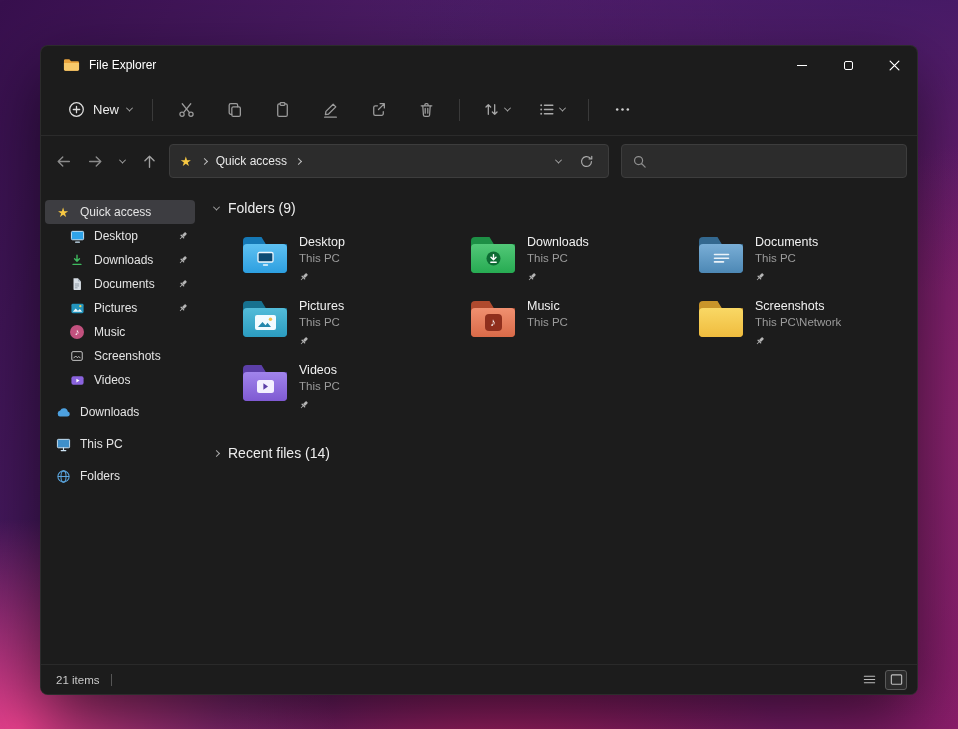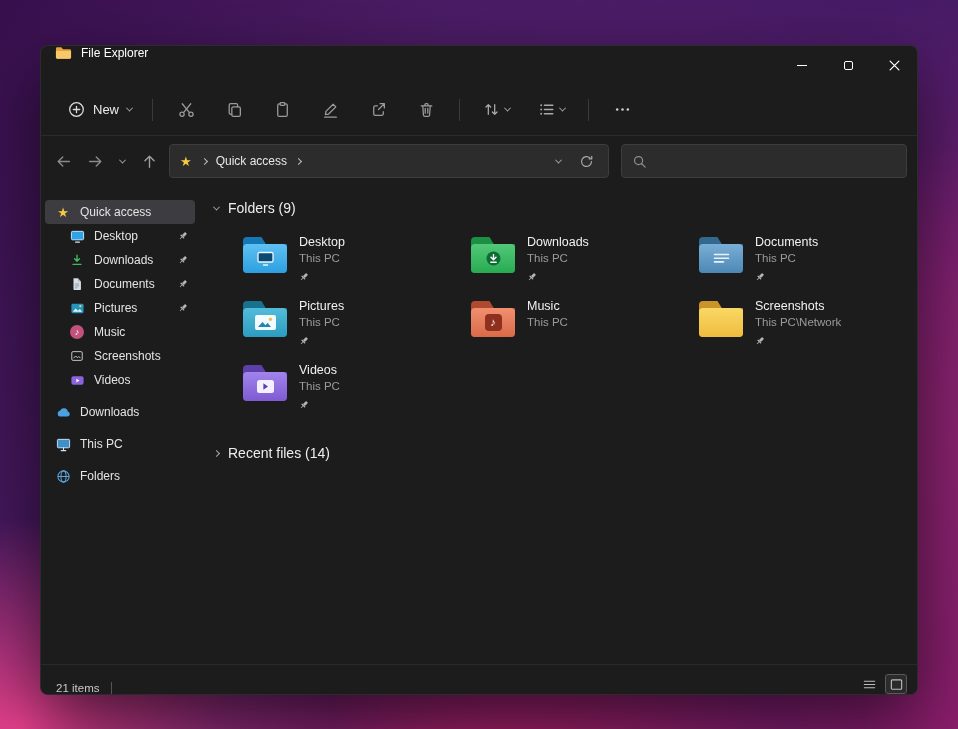--- a/index.html
+++ b/index.html
@@ -11,21 +11,21 @@
       radial-gradient(52% 44% at 52% 110%, #c02060 0%, rgba(192,32,96,0) 62%),
       radial-gradient(70% 62% at 108% 60%, #8d2470 0%, rgba(141,36,112,0) 66%),
       radial-gradient(85% 75% at 95% -12%, #3c1a63 0%, rgba(60,26,99,0) 70%),
       linear-gradient(118deg,#38104e 0%,#4d1d66 35%,#6b1f74 68%,#8c1d6b 100%);}
 
   .window{position:absolute;left:40px;top:45px;width:878px;height:650px;background:#1c1c1c;
     border-radius:8px;border:1px solid rgba(255,255,255,.07);
     box-shadow:0 26px 70px rgba(0,0,0,.6);overflow:hidden}
 
   
-  .titlebar{height:38px;display:flex;padding-left:14px;position:relative}
+  .titlebar{height:38px;display:flex;align-items:center;padding-left:22px;position:relative}
   .tb-title{font-size:12px;color:#ffffff;margin-left:9px}
   .win-controls{position:absolute;right:0;top:0;height:38px;display:flex}
   .wc{width:46px;height:38px;display:flex;align-items:center;justify-content:center;cursor:default}
   .g-min{width:10px;height:1px;background:#fff}
   .g-max{width:9px;height:9px;border:1px solid #fff;border-radius:2px}
 
   
   .toolbar{height:52px;display:flex;align-items:center;padding:0 16px;border-bottom:1px solid #2b2b2b}
   .tb-new{display:flex;align-items:center;gap:8px;padding:7px 11px;border-radius:4px;color:#ececec;font-size:13px}
   .tb-sep{width:1px;height:22px;background:#3a3a3a;margin:0 9px}
@@ -81,21 +81,21 @@
   .f-downloads{--fb:#1d8f45;--f1:#52c878;--f2:#27ab52}
   .f-documents{--fb:#33688f;--f1:#79aed6;--f2:#4d88b5}
   .f-pictures{--fb:#17718f;--f1:#53bcd9;--f2:#2b9cc0}
   .f-music{--fb:#b04a2e;--f1:#f09070;--f2:#d96a48}
   .f-screenshots{--fb:#c9952a;--f1:#f9d865;--f2:#f0bc3e}
   .f-videos{--fb:#5c3fa8;--f1:#a184ec;--f2:#7f5ad2}
   .music-glyph{width:17px;height:17px;border-radius:4px;background:#8f2f1d;color:#fff;font-size:11px;display:flex;align-items:center;justify-content:center;line-height:1}
 
   
   .statusbar{position:absolute;left:0;right:0;bottom:0;height:30px;background:#1c1c1c;border-top:1px solid #2a2a2a;
-    display:flex;align-items:flex-end;padding:0 10px 0 15px;color:#c9c9c9;font-size:11.5px}
+    display:flex;align-items:center;padding:0 10px 0 15px;color:#c9c9c9;font-size:11.5px}
   .sb-sep{width:1px;height:12px;background:#555;margin-left:12px}
   .sb-views{margin-left:auto;display:flex;gap:5px}
   .sb-view{width:22px;height:20px;display:flex;align-items:center;justify-content:center;border-radius:3px}
   .sb-view.active{border:1px solid #5a5a5a;background:#2b2b2b}
 </style>
 </head>
 <body>
 
 <div class="wallpaper"></div>
 

